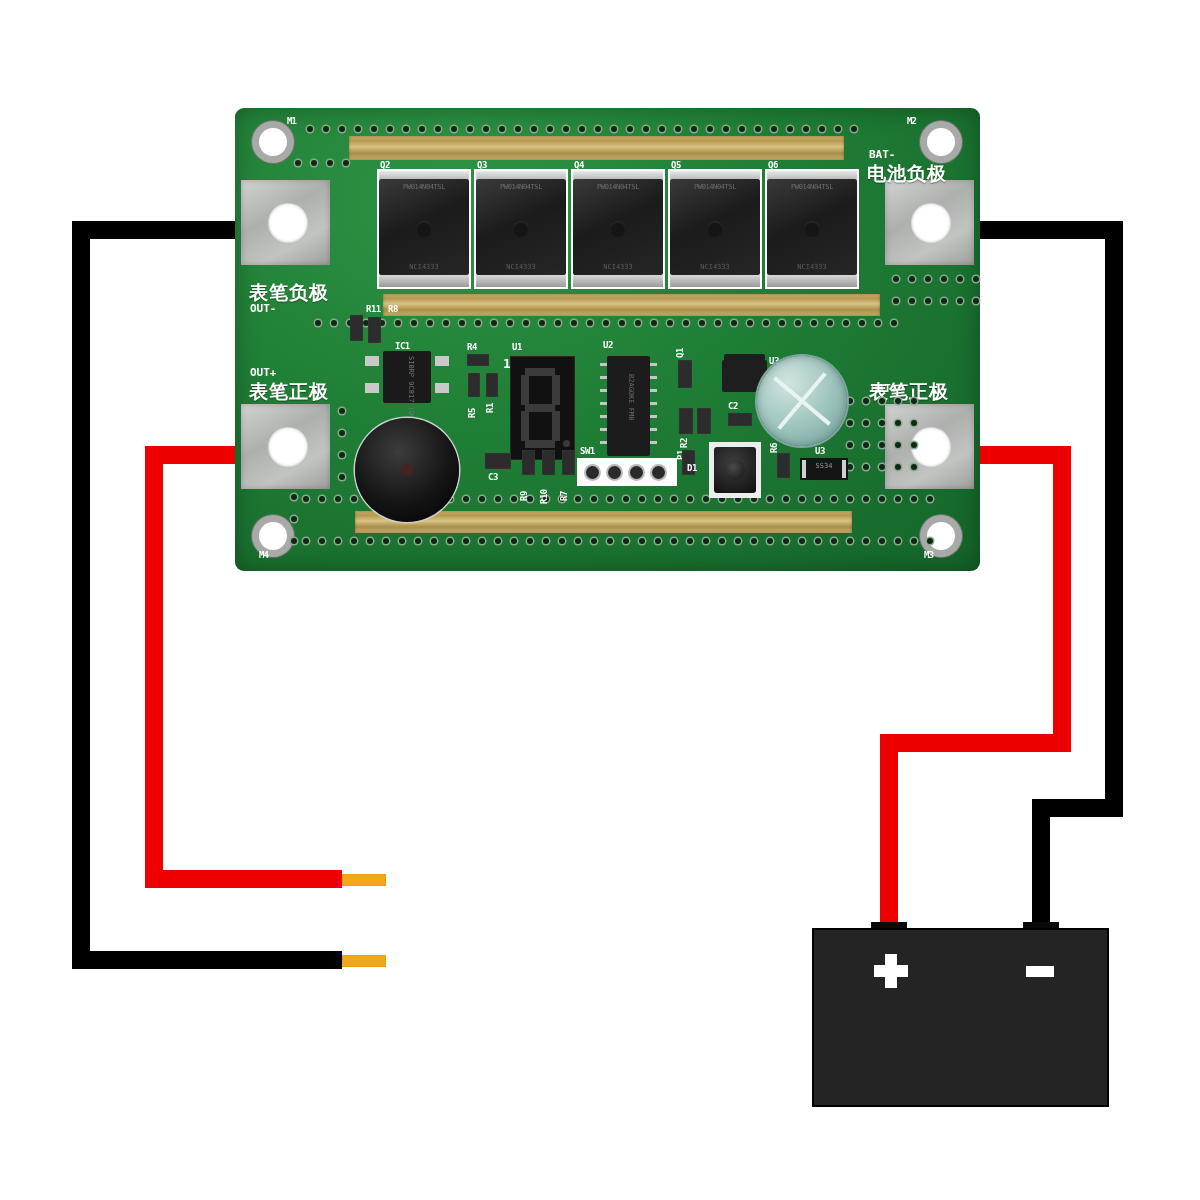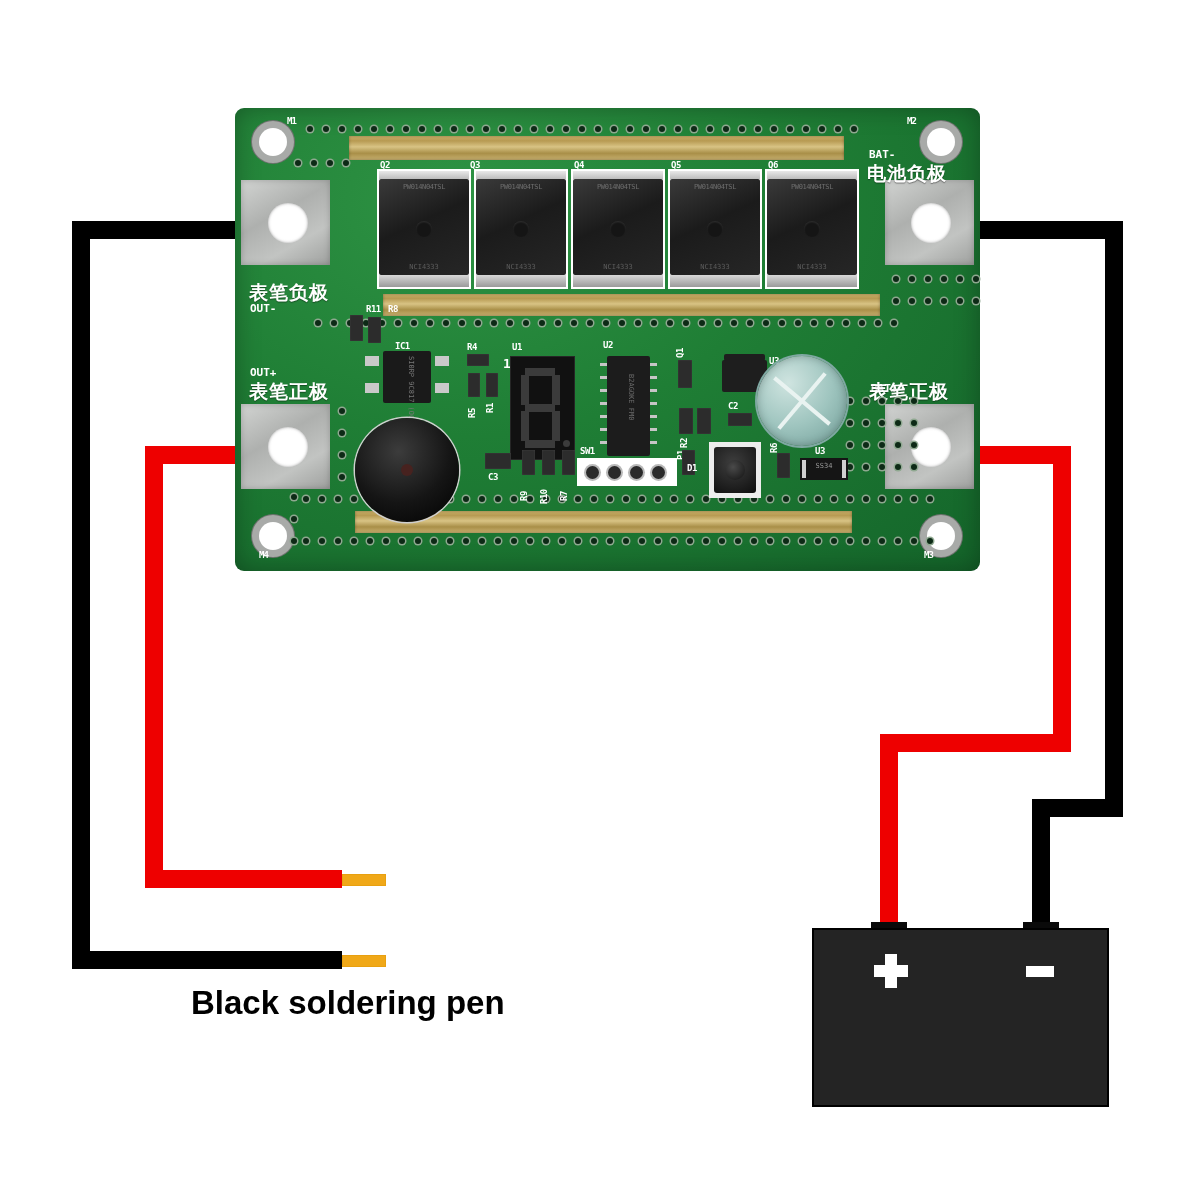--- a/index.html
+++ b/index.html
@@ -166,21 +166,20 @@
   <div class="wire black" style="left:965px;top:221px;width:158px;height:18px;"></div>
   <div class="wire black" style="left:1105px;top:221px;width:18px;height:596px;"></div>
   <div class="wire black" style="left:1032px;top:799px;width:91px;height:18px;"></div>
   <div class="wire black" style="left:1032px;top:799px;width:18px;height:130px;"></div>
 
   <div class="wire red" style="left:965px;top:446px;width:106px;height:18px;"></div>
   <div class="wire red" style="left:1053px;top:446px;width:18px;height:306px;"></div>
   <div class="wire red" style="left:880px;top:734px;width:191px;height:18px;"></div>
   <div class="wire red" style="left:880px;top:734px;width:18px;height:196px;"></div>
 
-  <div class="penlabel black" style="left:191px;top:984px;">Black soldering pen</div>
 
   <div class="batterm" style="left:871px;top:922px;width:36px;height:22px;"></div>
   <div class="batterm" style="left:1023px;top:922px;width:36px;height:22px;"></div>
 
   <div id="battery" style="left:812px;top:928px;width:293px;height:175px;">
 
     <div class="batsym" style="left:60px;top:24px;width:34px;height:34px;">
       <div class="plus-h" style="left:0;top:11px;width:34px;height:12px;"></div>
       <div class="plus-v" style="left:11px;top:0;width:12px;height:34px;"></div>
     </div>
@@ -244,21 +243,21 @@
     <div class="ref" style="left:145px;top:52px;">Q2</div>
 
     <div class="fet" style="left:239px;top:61px;width:94px;height:120px;">
       <div class="tab"></div>
         <div class="body"></div>
         <div class="legs"></div>
       <div class="pn">PW014N04TSL</div>
       <div class="pn2">NCI4333</div>
       <div class="dot"></div>
     </div>
-    <div class="ref" style="left:235px;top:52px;">Q3</div>
+    <div class="ref" style="left:242px;top:52px;">Q3</div>
 
     <div class="fet" style="left:336px;top:61px;width:94px;height:120px;">
       <div class="tab"></div>
         <div class="body"></div>
         <div class="legs"></div>
       <div class="pn">PW014N04TSL</div>
       <div class="pn2">NCI4333</div>
       <div class="dot"></div>
     </div>
     <div class="ref" style="left:339px;top:52px;">Q4</div>

